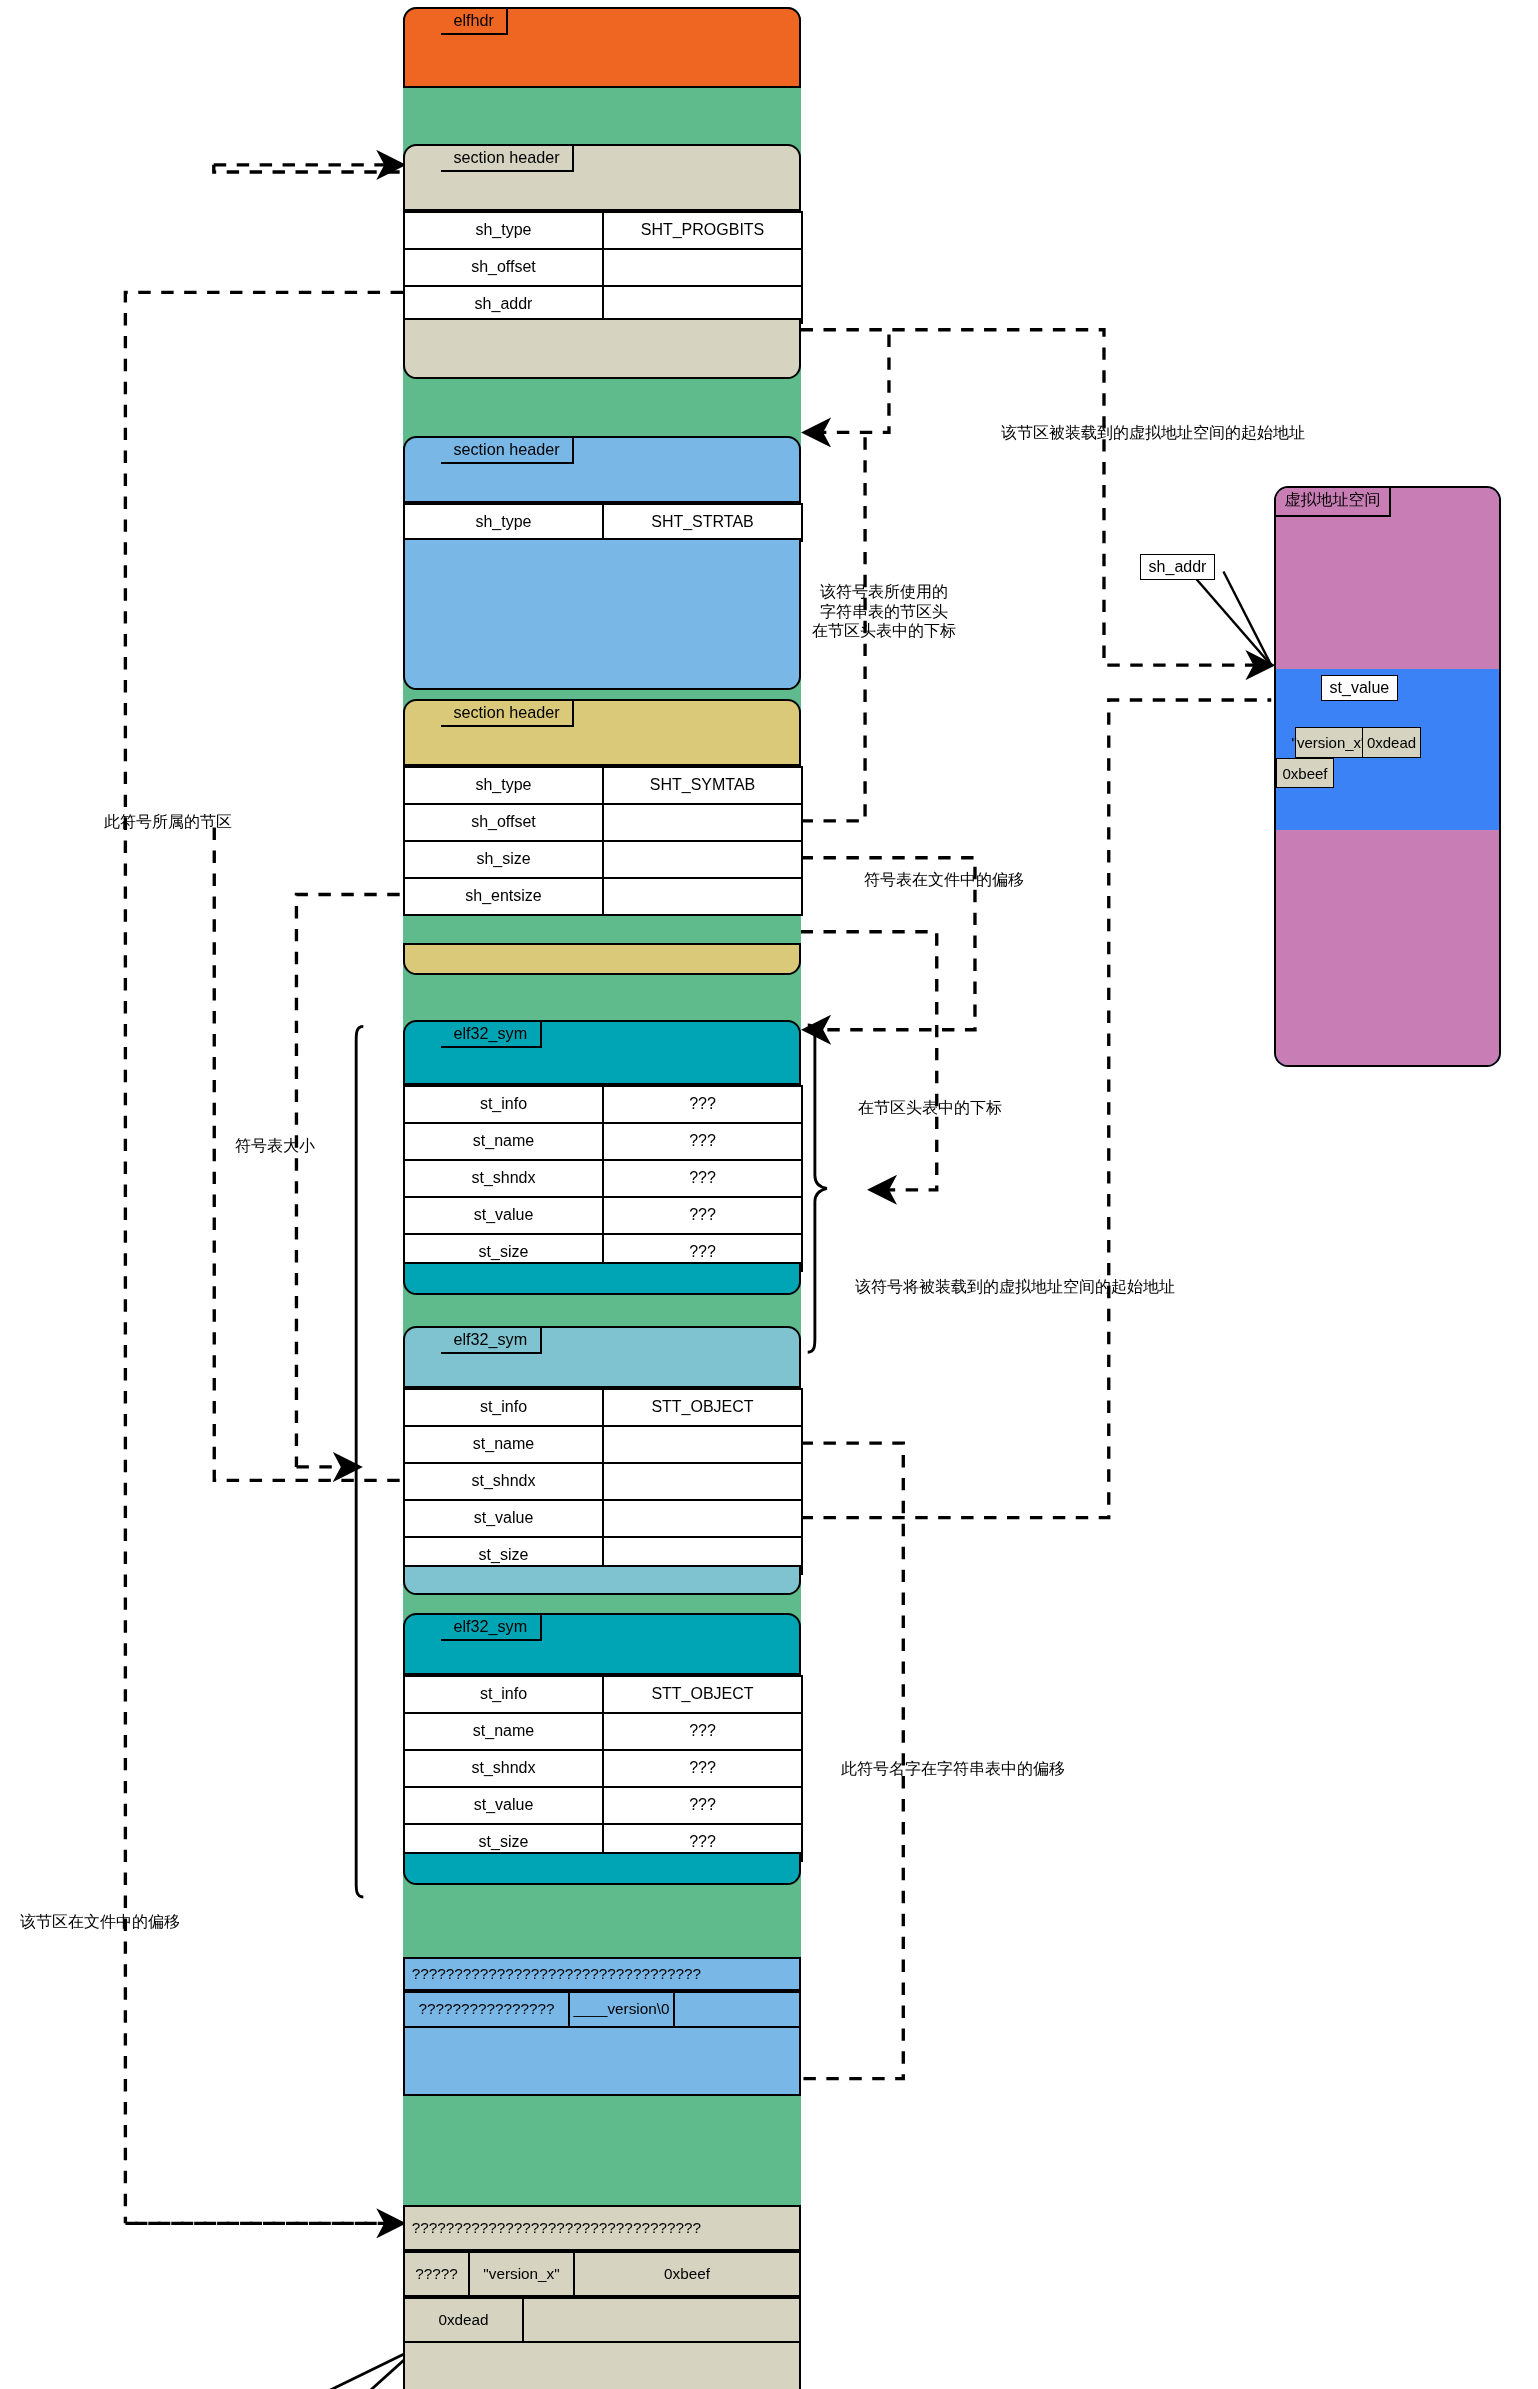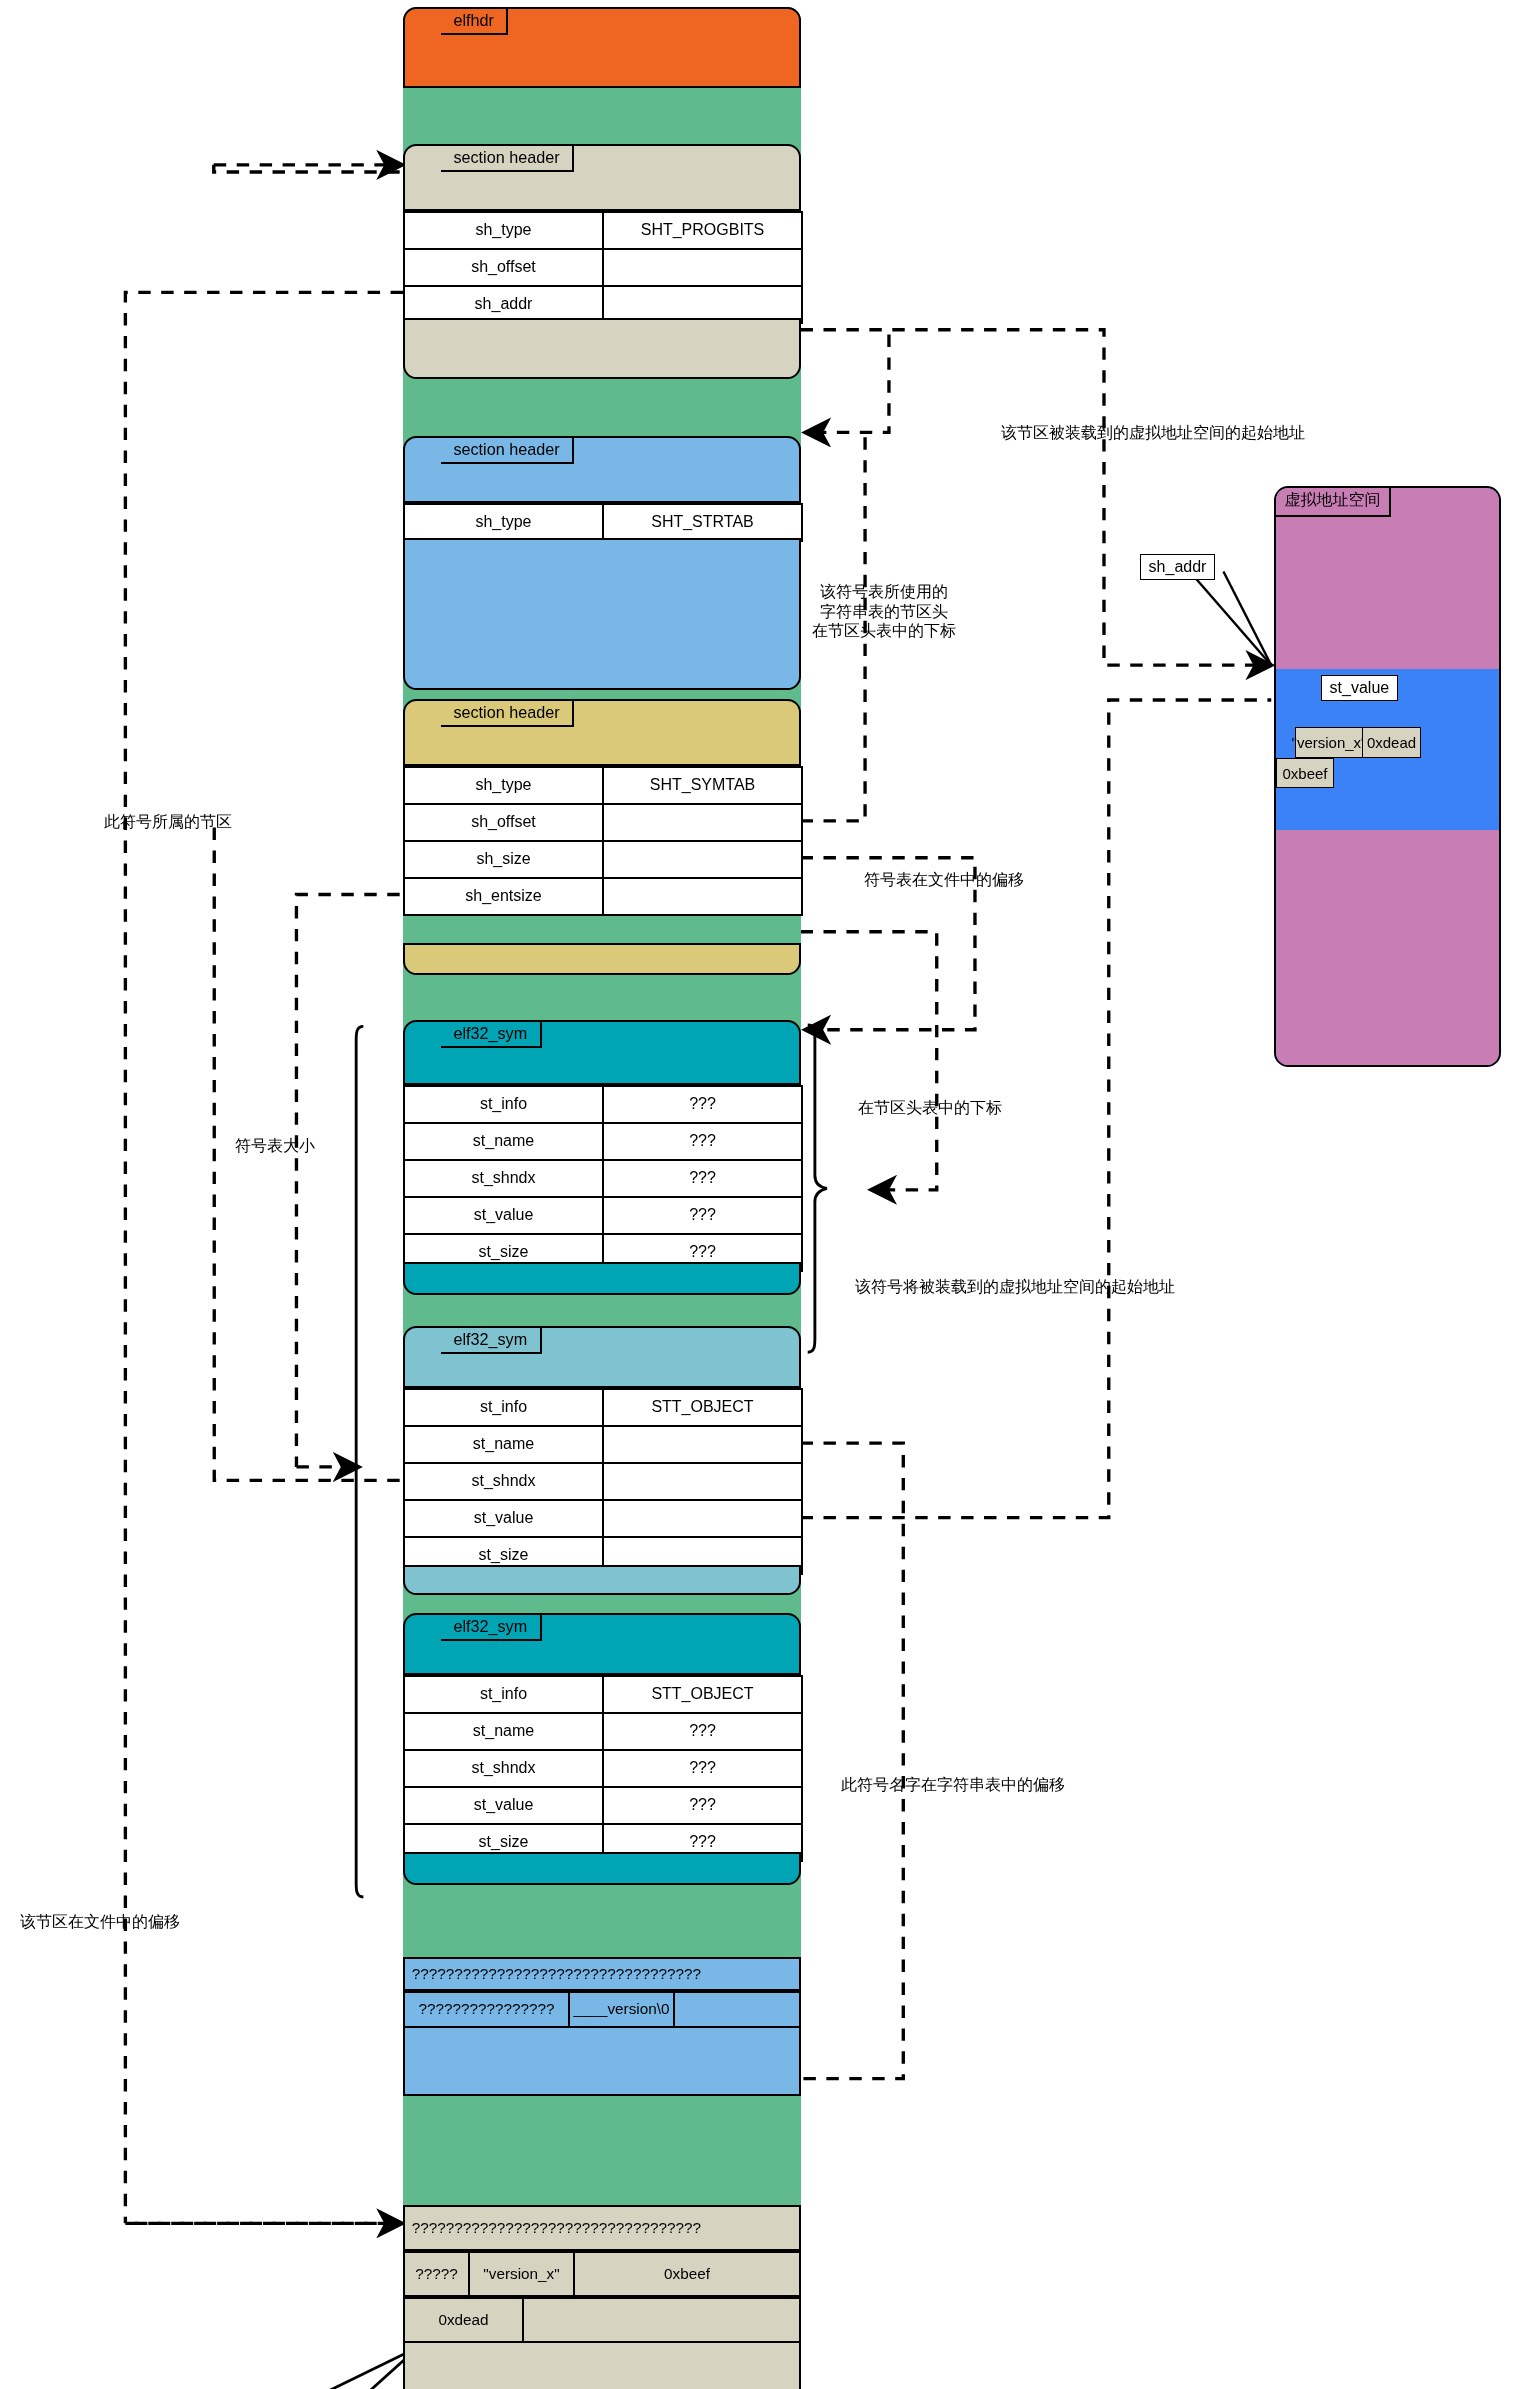--- a/index.html
+++ b/index.html
@@ -350,18 +350,18 @@
   <div class="note" style="left:864px;top:870px;">符号表在文件中的偏移</div>
 
   <div class="note" style="left:104px;top:812px;">此符号所属的节区</div>
 
   <div class="note" style="left:235px;top:1136px;">符号表大小</div>
 
   <div class="note" style="left:858px;top:1098px;">在节区头表中的下标</div>
 
   <div class="note" style="left:855px;top:1277px;">该符号将被装载到的虚拟地址空间的起始地址</div>
 
-  <div class="note" style="left:841px;top:1759px;margin-top:16px;">此符号名字在字符串表中的偏移</div>
+  <div class="note" style="left:841px;top:1759px;">此符号名字在字符串表中的偏移</div>
 
   <div class="note" style="left:20px;top:1912px;">该节区在文件中的偏移</div>
 
 </div>
 
 
 </body></html>

